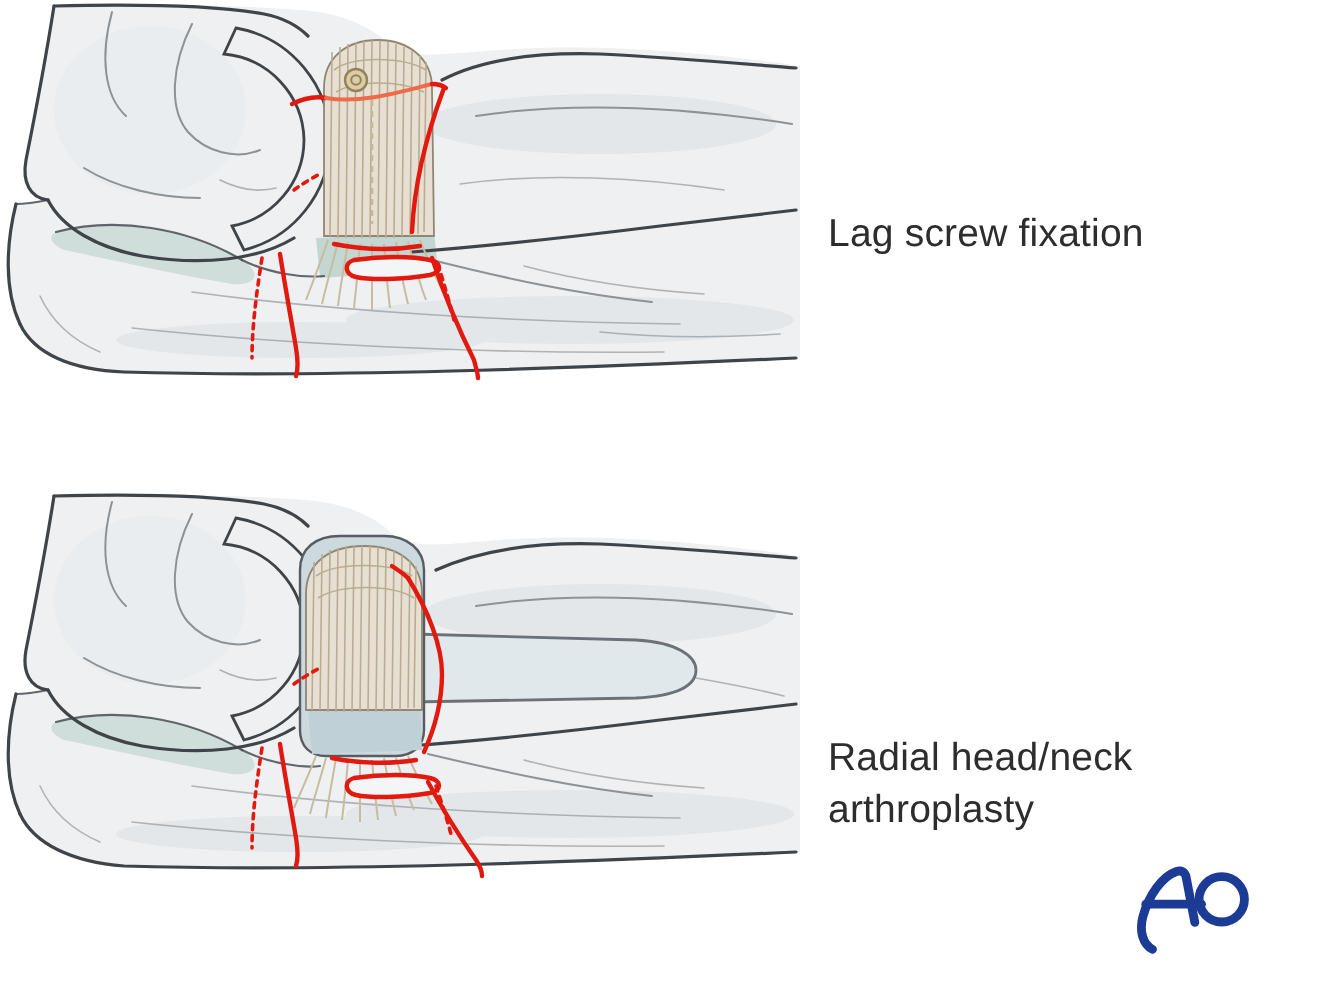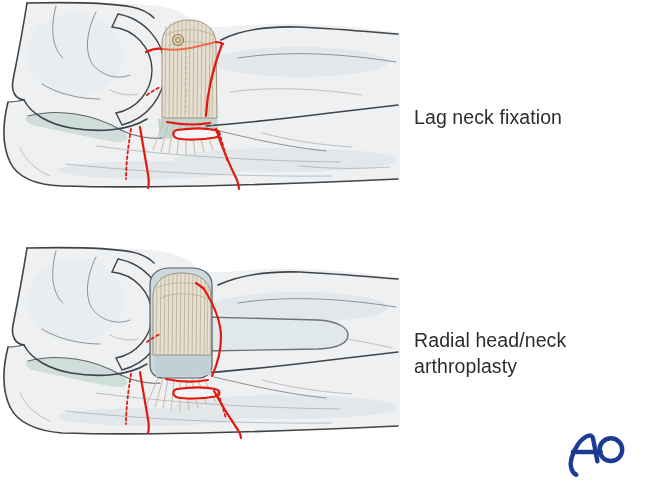--- a/index.html
+++ b/index.html
@@ -1,21 +1,21 @@
 <!DOCTYPE html>
 <html style="--red: #e2190f; --red-soft: #ef6a4a; --teal: #cfdeda; --teal-deep: #c3d6d2; --bone: #eef0f2; --bone-shade: #e3e7ea; --outline: #3f4448; --contour: #8d9296; --ligament: #e7e0d2; --ligament-line: #b9ac92; --ligament-edge: #8f8674; --fray: #c8bc9f; --screw: #dbcda5; --screw-edge: #94825c; --implant: #e0e8eb; --implant-head: #ccd9de; --implant-edge: #6b7177; --blue: #1c3b94; --text: #2d2d2d;"><head>
 <meta charset="utf-8">
 <style>
   html,body{margin:0;padding:0;}
   body{width:665px;height:493px;position:relative;background:#fff;overflow:hidden;
        font-family:"Liberation Sans",sans-serif;}
   .caption{position:absolute;color:var(--text,#2d2d2d);font-size:19.5px;line-height:26px;
            letter-spacing:.1px;}
   #cap-top{left:414px;top:104px;width:220px;}
-  #cap-bottom{left:414px;top:327px;width:185px;}
+  #cap-bottom{left:414px;top:366px;width:185px;}
   svg.illu{position:absolute;display:block;}
   #illu-top{left:0;top:0;}
   #illu-bottom{left:0;top:243px;}
   #ao-logo{position:absolute;left:562px;top:429px;}
   .bonefill{fill:var(--bone,#eef0f2);stroke:none;}
   .shade{fill:var(--bone-shade,#e3e7ea);stroke:none;}
   .shade2{fill:#e9edef;stroke:none;}
   .dark{fill:none;stroke:var(--outline,#3f4448);stroke-width:1.6;stroke-linecap:round;}
   .dark-thin{fill:none;stroke:var(--outline,#3f4448);stroke-width:1.1;stroke-linecap:round;opacity:.8;}
   .ctr{fill:none;stroke:var(--contour,#8d9296);stroke-width:1;stroke-linecap:round;}
@@ -201,21 +201,21 @@
            C 201,156 185,156 178,154.5 C 172,153 172,147.5 177,146 Z"></path>
       <path class="red" d="M 140,129 C 143,148 146,164 148,176 C 149,182 149,187 148,190"></path>
       <path class="red-dot" d="M 131,131 C 128,150 126,166 126,181"></path>
       <path class="red" d="M 214,148 C 222,163 231,177 238,187 C 240,190 241,193 241,195"></path>
       <path class="red-dot" d="M 218,150 C 221,159 224,168 226,176"></path>
       <path class="red-dot" d="M 147,99 C 151,96 156,93 160,91"></path>
     </g>
   </g>
 </svg>
 
-<div id="cap-top" class="caption">Lag neck fixation</div>
+<div id="cap-top" class="caption">Lag screw fixation</div>
 <div id="cap-bottom" class="caption">Radial head/neck arthroplasty</div>
 
 <svg id="ao-logo" width="66" height="50" viewBox="0 0 68 52" role="img" aria-label="AO">
   <g>
     <path class="logo-stroke" d="M 14.5,47.5 C 9.5,45 7.5,38 9.5,30.5 C 12.5,19.5 19.5,9.5 27,7
          C 29.5,6.2 31.5,7.3 32,10 L 36.5,33.5"></path>
     <path class="logo-stroke" d="M 11,24 L 40,24"></path>
     <circle class="logo-stroke" cx="50.5" cy="21.5" r="11.8"></circle>
   </g>
 </svg>

